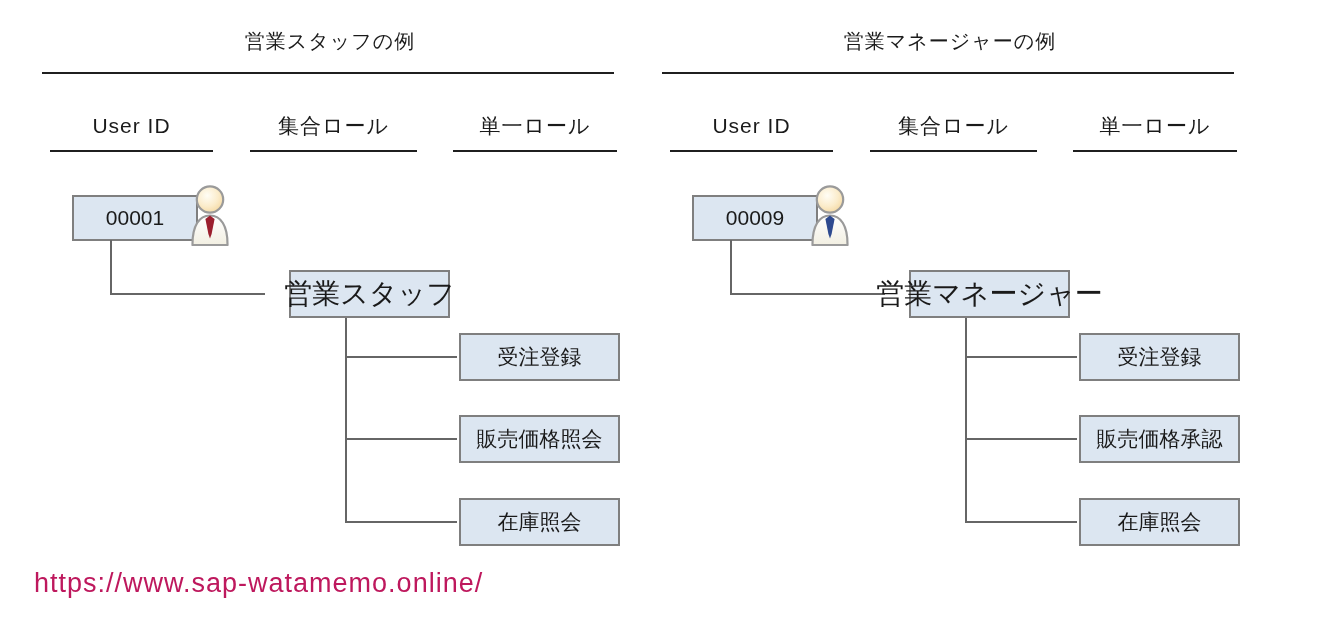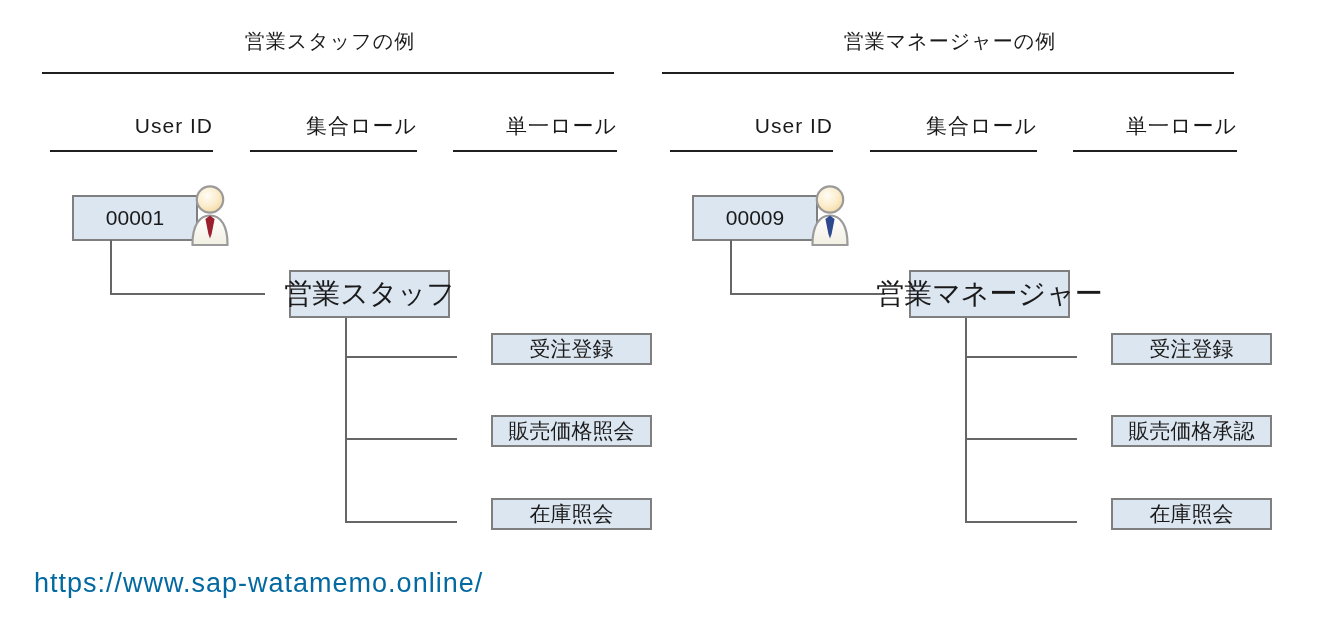--- a/index.html
+++ b/index.html
@@ -4,39 +4,39 @@
 <style>
   html,body{margin:0;padding:0;background:#ffffff;}
   body{font-family:"Liberation Sans","DejaVu Sans",sans-serif;color:#1a1a1a;}
   #canvas{position:relative;width:1323px;height:628px;background:#fff;overflow:hidden;}
   .section{position:absolute;top:0;width:660px;height:560px;}
   .sec-title{position:absolute;top:28px;left:0;width:660px;text-align:center;
              font-size:20px;letter-spacing:1px;}
   .title-rule{position:absolute;top:72px;left:42px;width:572px;height:0;
               border-top:2px solid #1f1f1f;}
   .col-header{position:absolute;top:111px;height:30px;line-height:30px;
-              text-align:right;font-size:21px;letter-spacing:1px;}
+              text-align:center;font-size:21px;letter-spacing:1px;}
   .col-rule{position:absolute;top:150px;height:0;border-top:2px solid #1f1f1f;}
   .hdr-1{left:50px;width:163px;}
   .hdr-2{left:250px;width:167px;}
   .hdr-3{left:453px;width:164px;}
   .node{position:absolute;background:#dce6f1;border:2px solid #7f7f7f;
         box-sizing:border-box;display:flex;align-items:center;justify-content:center;
         font-size:21px;white-space:nowrap;margin-left:24px;}
   .user-box{left:48px;top:195px;width:126px;height:46px;}
   .composite-box{left:265px;top:270px;width:161px;height:48px;font-size:28px;}
-  .single-box{left:467px;width:161px;height:32px;}
+  .single-box{left:435px;width:161px;height:48px;}
   .single-0{top:333px;}
   .single-1{top:415px;}
   .single-2{top:498px;}
   .conn{position:absolute;background:#666666;}
   .v-line{width:2px;}
   .h-line{height:2px;}
   .person{position:absolute;left:186px;top:184px;width:48px;height:62px;}
-  #watermark{position:absolute;left:34px;top:568px;font-size:27px;color:#0369a1;
+  #watermark{position:absolute;left:34px;top:568px;font-size:27px;color:#be185d;
              letter-spacing:1px;white-space:nowrap;}
   svg{display:block;}
 </style>
 </head>
 <body>
 
 <svg width="0" height="0" style="position:absolute" aria-hidden="true">
   <defs>
     <radialGradient id="headGrad" cx="40%" cy="35%" r="75%">
       <stop offset="0%" stop-color="#fffdf5"></stop>

